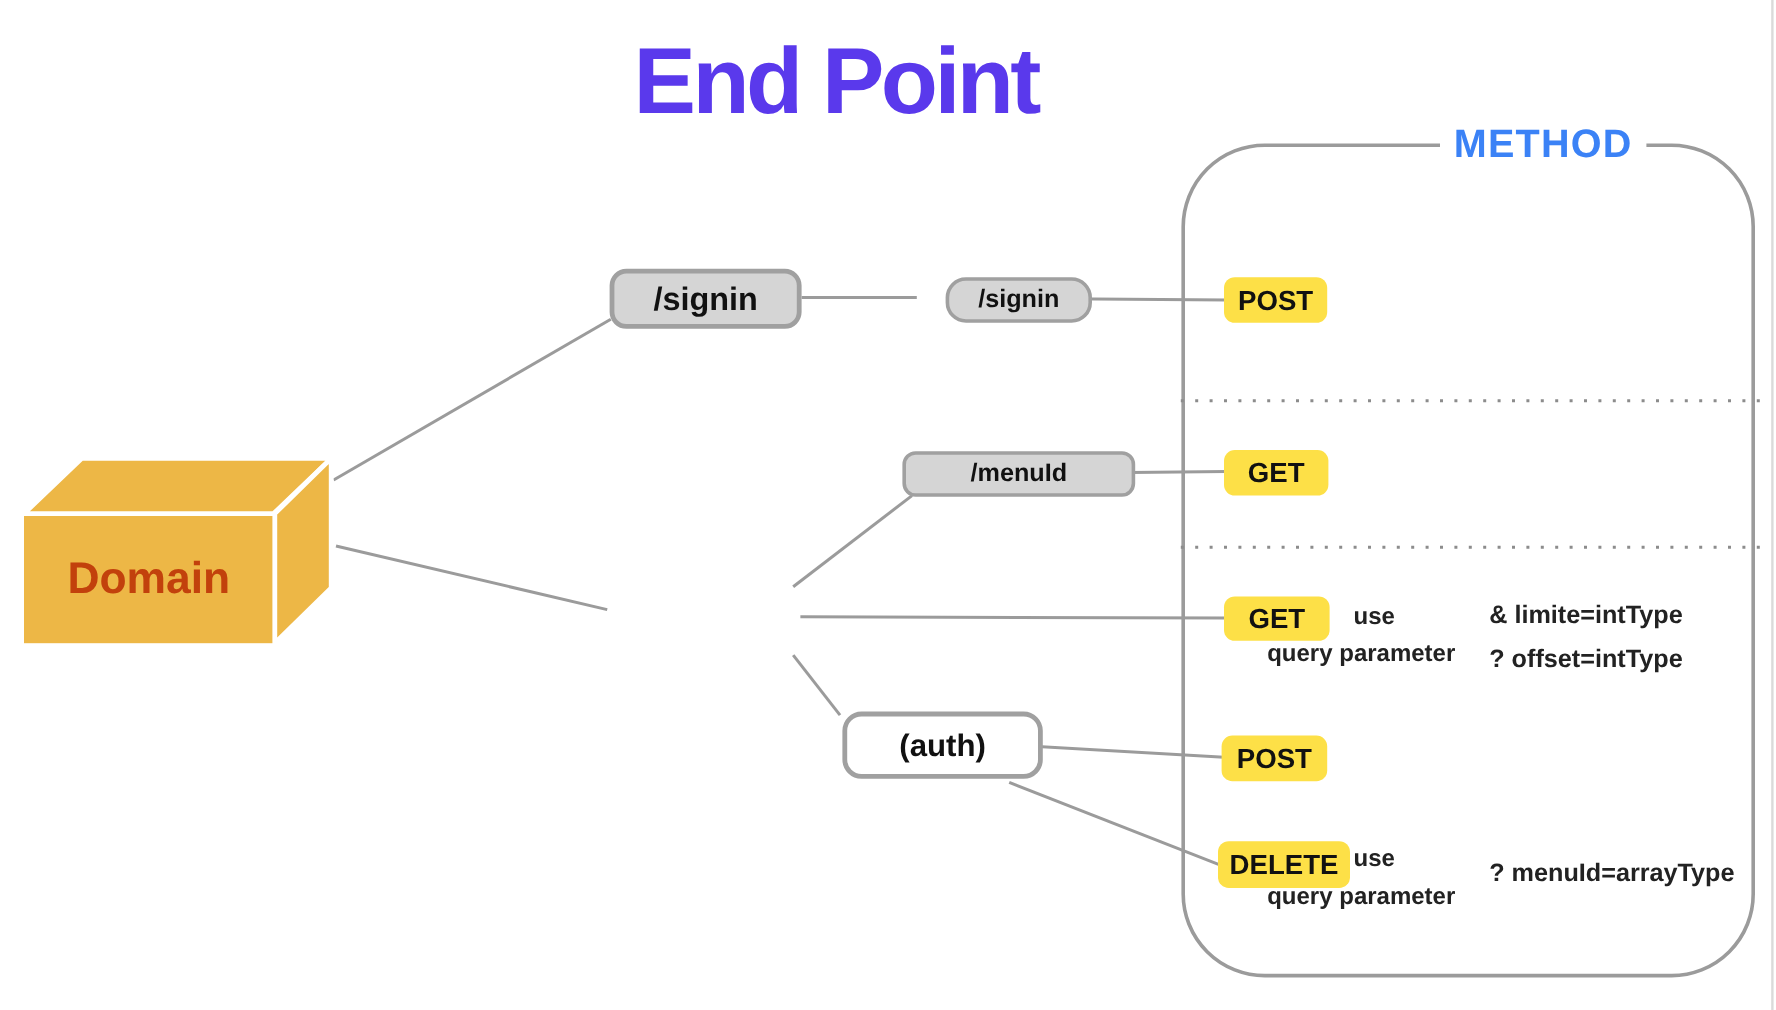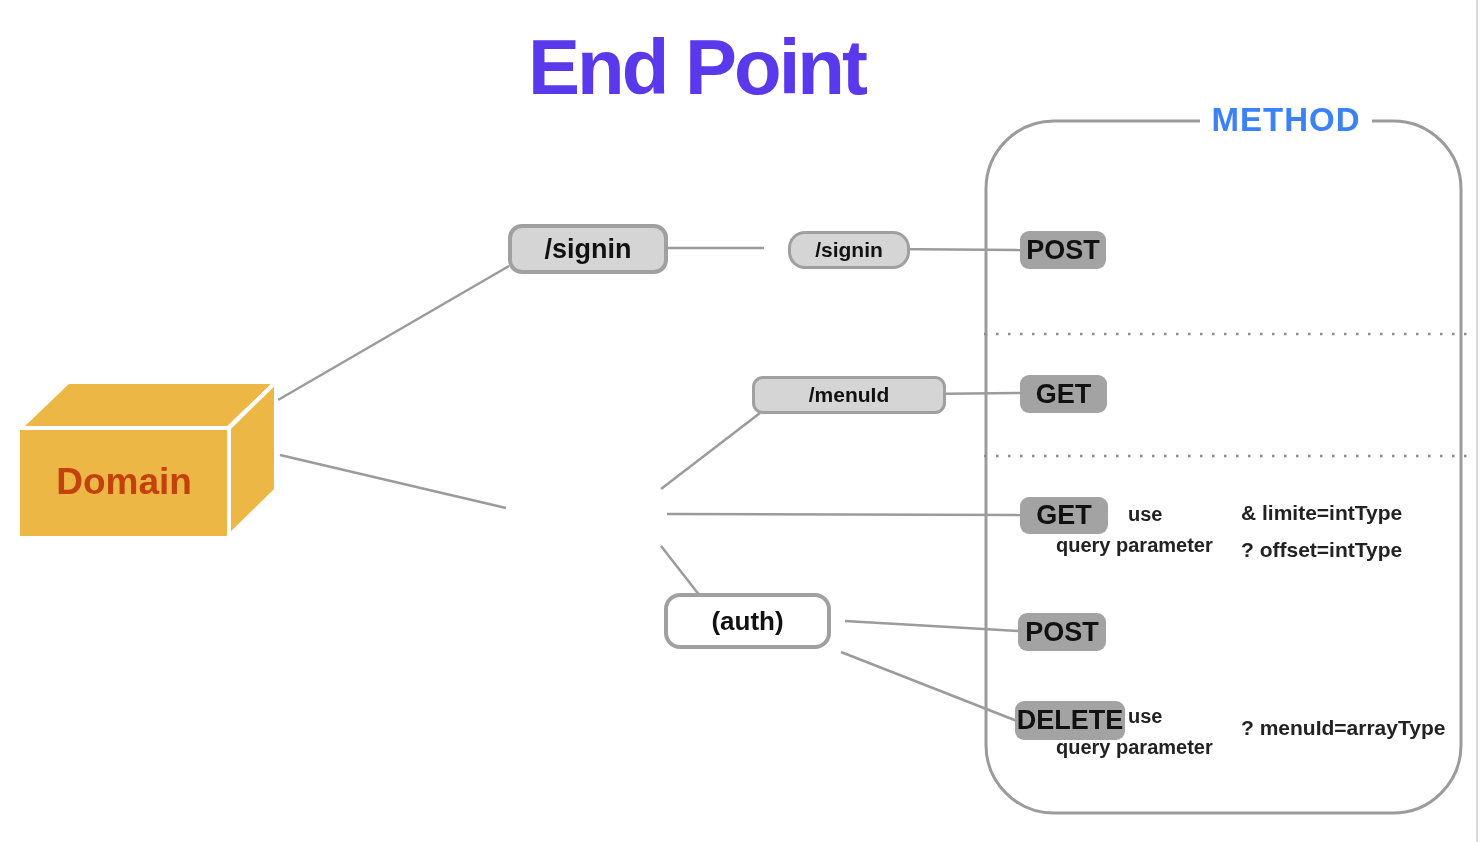--- a/index.html
+++ b/index.html
@@ -30,26 +30,26 @@
   .node{
     position:absolute;z-index:2;
     background:#D5D5D5;border:4px solid #A0A0A0;border-radius:14px;
     display:flex;align-items:center;justify-content:center;
     font-weight:bold;color:#111;box-sizing:border-box;
   }
   .node-users {left:508px;top:224px;width:160px;height:50px;font-size:27px;}
   .node-signin{left:788px;top:231px;width:122px;height:38px;font-size:21px;border-width:3px;border-radius:17px;}
   .node-menuid{left:752px;top:376px;width:194px;height:38px;font-size:21px;border-width:3px;border-radius:11px;}
   .node-menus {left:503px;top:492px;width:164px;height:51px;font-size:27px;}
-  .node-auth  {left:664px;top:593px;width:167px;height:56px;font-size:26px;background:#ffffff;border-radius:16px;text-align:center;}
+  .node-auth  {left:702px;top:593px;width:167px;height:56px;font-size:26px;background:#ffffff;border-radius:16px;text-align:center;}
   .method{
     position:absolute;z-index:2;
-    background:#a3a3a3;border-radius:9px;
+    background:#fde047;border-radius:9px;
     display:flex;align-items:center;justify-content:center;
-    font-weight:bold;color:#111;font-size:27px;box-sizing:border-box;
+    font-weight:bold;color:#111;font-size:23px;box-sizing:border-box;
   }
   .m-post1 {left:1020px;top:231px;width:86px;height:38px;}
   .m-get1  {left:1020px;top:375px;width:87px;height:38px;}
   .m-get2  {left:1020px;top:497px;width:88px;height:37px;}
   .m-post2 {left:1018px;top:613px;width:88px;height:38px;}
   .m-delete{left:1015px;top:701px;width:110px;height:39px;}
   .anno{position:absolute;z-index:2;font-weight:bold;color:#222;white-space:nowrap;}
   .a-get-use   {left:1128px;top:503px;font-size:20px;}
   .a-get-qp    {left:1056px;top:534px;font-size:20px;}
   .a-get-params{left:1241px;top:494px;font-size:21px;line-height:37px;}

